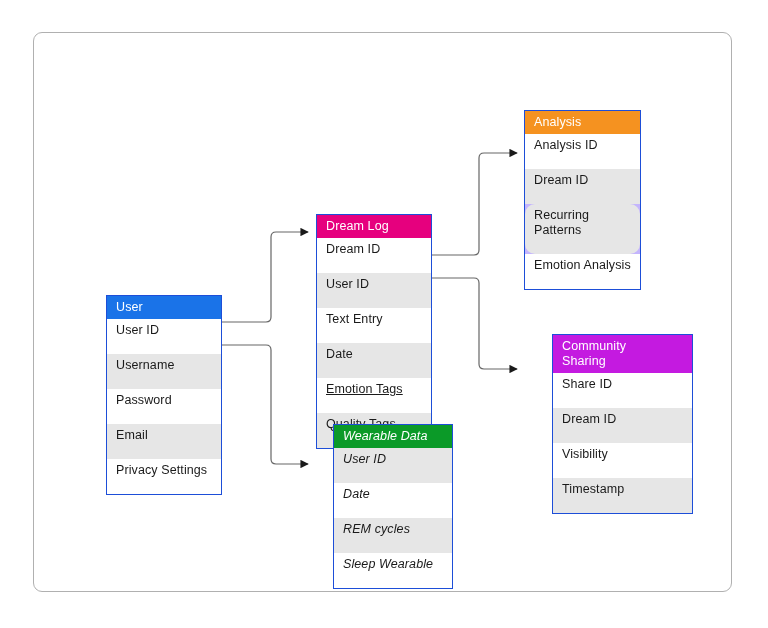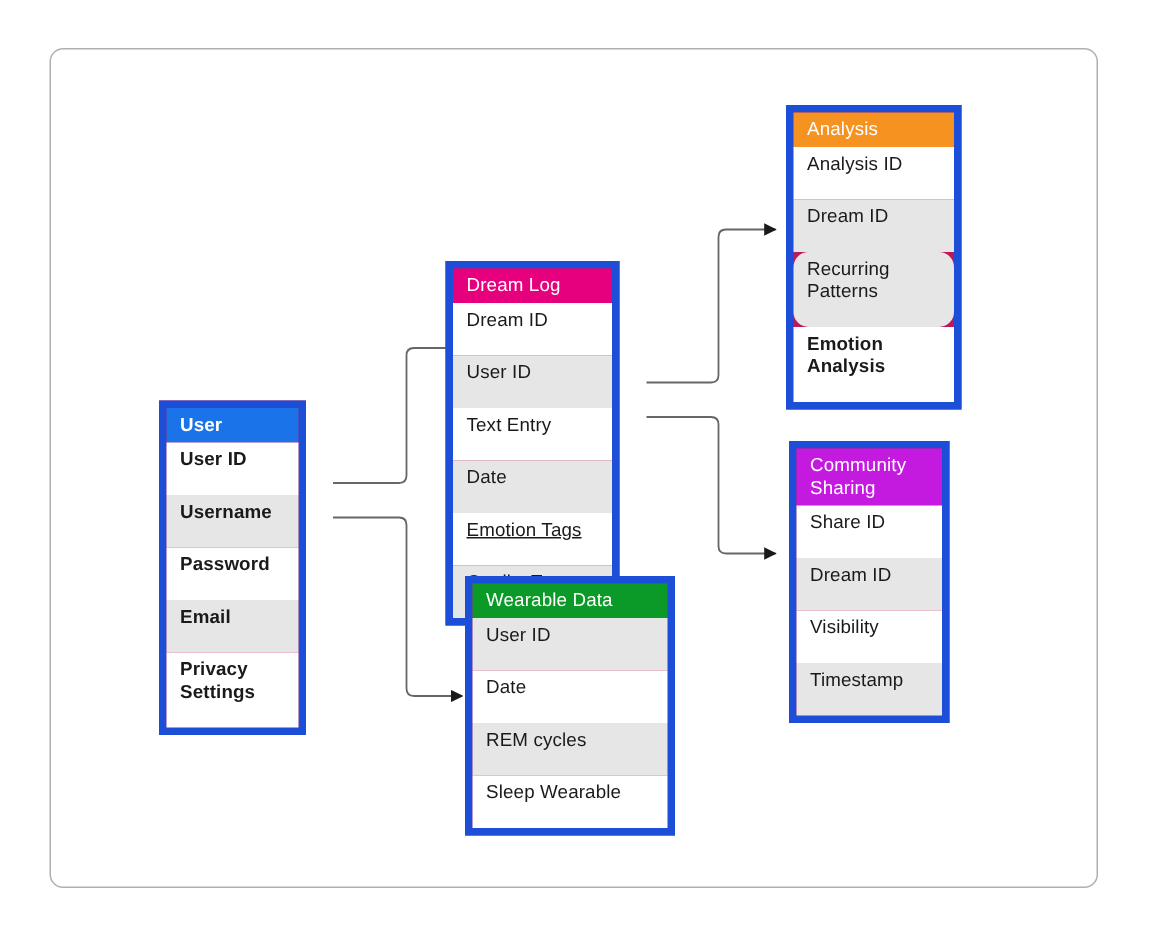--- a/index.html
+++ b/index.html
@@ -41,22 +41,23 @@
     left: 0; top: 0;
     width: 768px;
     height: 628px;
     pointer-events: none;
   }
 
   
   .entity {
     position: absolute;
     box-sizing: border-box;
-    border: 5px solid #1d4ed8;
-    background: #be185d;
+    border: 1px solid #1d4ed8;
+    background: #c4b5fd;
+    margin-top: 40px;
   }
   .entity .ehead {
     box-sizing: border-box;
     color: #ffffff;
     font-size: 12.5px;
     line-height: 15px;
     padding: 4px 0 4px 9px;
     white-space: pre-line;
     letter-spacing: 0.1px;
   }
@@ -68,25 +69,25 @@
     padding: 4px 0 16px 9px;
     white-space: pre-line;
     background: #ffffff;
     letter-spacing: 0.1px;
   }
   .entity .erow.alt {
     background: #e6e6e6;
   }
 
   
-  #ent-user           { left: 106px; top: 267px; width: 98px; font-weight: bold; }
-  #ent-dream-log      { left: 297px; top: 174px; width: 116px; }
+  #ent-user           { left: 106px; top: 255px; width: 116px; }
+  #ent-dream-log      { left: 316px; top: 174px; width: 116px; }
   #ent-analysis       { left: 524px; top:  70px; width: 117px; }
-  #ent-community      { left: 526px; top: 294px; width: 107px; }
-  #ent-wearable       { left: 310px; top: 384px; width: 140px; }
+  #ent-community      { left: 552px; top: 294px; width: 141px; }
+  #ent-wearable       { left: 333px; top: 384px; width: 120px; font-style: italic; }
 </style>
 </head>
 <body>
 
 <div id="canvas">
 
   <div class="frame" style="border-color: rgb(176, 176, 176);"></div>
 
   <svg class="edges" width="768" height="628" viewBox="0 0 768 628">
     <defs>
@@ -122,21 +123,21 @@
     <div class="erow" style="background: rgb(255, 255, 255); text-decoration: underline;">Emotion Tags</div>
     <div class="erow alt" style="background: rgb(230, 230, 230);">Quality Tags</div>
   </div>
 
   <div class="entity" id="ent-analysis">
     <div class="ehead" style="background: rgb(245, 146, 32); color: rgb(255, 255, 255);">Analysis</div>
     <div class="erow" style="background: rgb(255, 255, 255);">Analysis ID</div>
     <div class="erow alt" style="background: rgb(230, 230, 230);">Dream ID</div>
     <div class="erow alt" style="background: rgb(230, 230, 230); border-radius: 10px;">Recurring
  Patterns</div>
-    <div class="erow" style="background: rgb(255, 255, 255); font-weight: bold;">Emotion Analysis</div>
+    <div class="erow" style="background: rgb(255, 255, 255);">Emotion Analysis</div>
   </div>
 
   <div class="entity" id="ent-community">
     <div class="ehead" style="background: rgb(196, 26, 224); color: rgb(255, 255, 255);">Community
  Sharing</div>
     <div class="erow" style="background: rgb(255, 255, 255);">Share ID</div>
     <div class="erow alt" style="background: rgb(230, 230, 230);">Dream ID</div>
     <div class="erow" style="background: rgb(255, 255, 255);">Visibility</div>
     <div class="erow alt" style="background: rgb(230, 230, 230);">Timestamp</div>
   </div>

